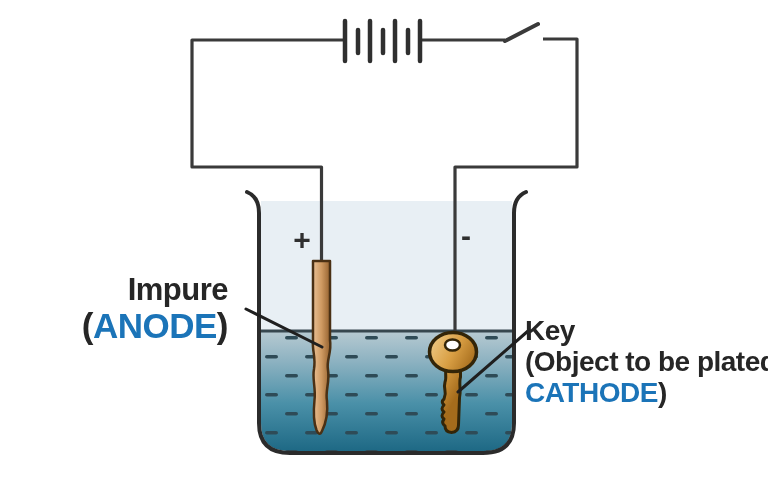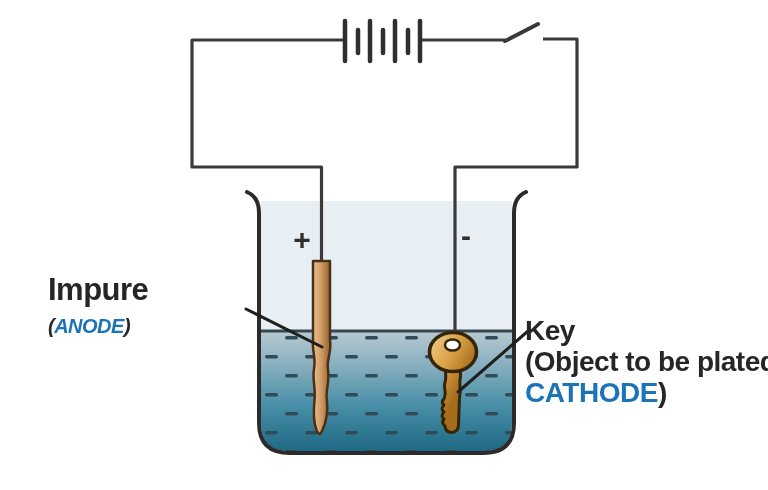--- a/index.html
+++ b/index.html
@@ -13,26 +13,26 @@
   }
   .stage svg{position:absolute;left:0;top:0;}
   .label{position:absolute;white-space:nowrap;}
   .polarity{
     position:absolute;
     font-size:30px;font-weight:700;color:#2f2f2f;
     transform:translate(-50%,-50%);
     line-height:1;
   }
   .anode-label{
-    left:48px;top:272px;width:200px;
-    text-align:left;
+    left:28px;top:272px;width:200px;
+    text-align:right;
     font-size:31px;line-height:36px;font-weight:600;
     letter-spacing:-0.5px;
   }
-  .anode-label .term-line{font-size:20px;font-style:italic;}
+  .anode-label .term-line{font-size:35px;}
   .cathode-label{
     left:525px;top:315px;
     text-align:left;
     font-size:28px;line-height:31px;font-weight:600;
     letter-spacing:-0.5px;
   }
   .blue{color:#1b74b8;font-weight:700;}
   .blk{color:#262626;}
 </style>
 </head>

